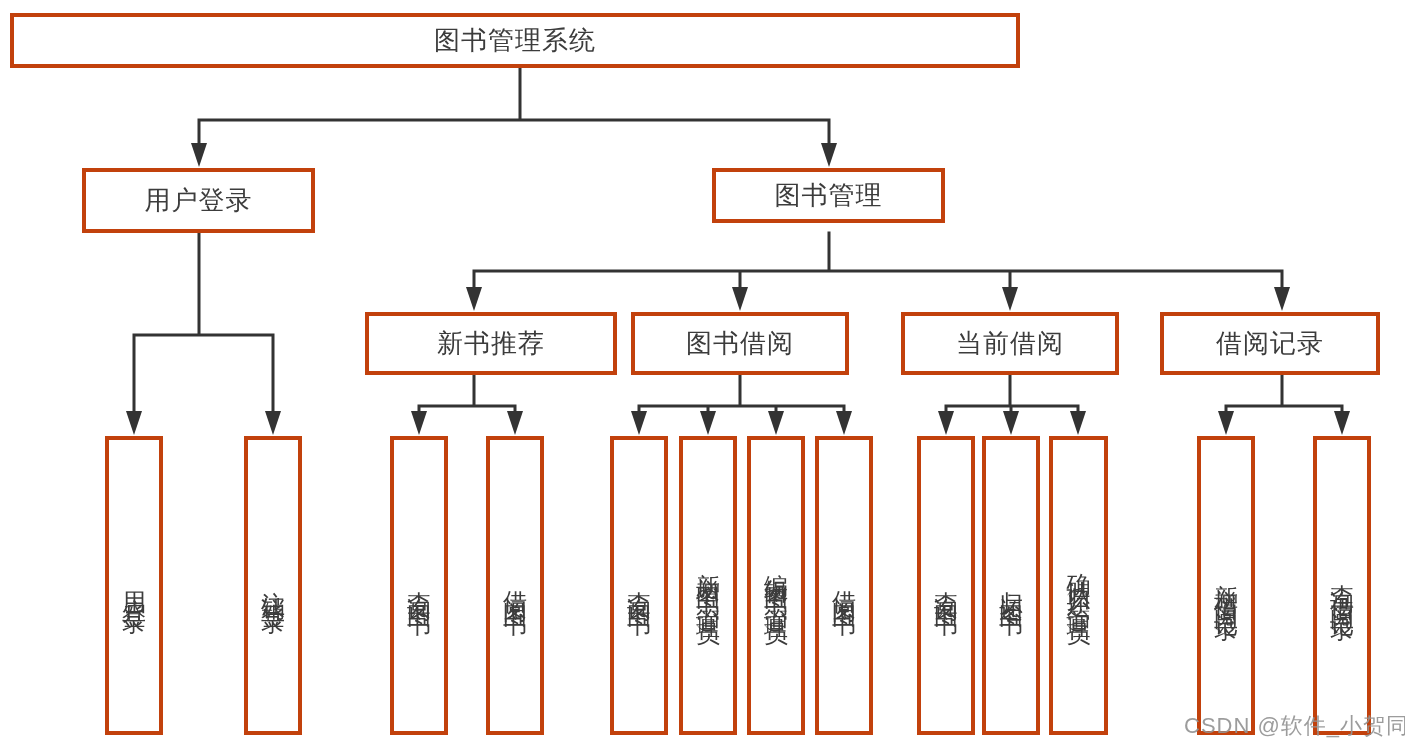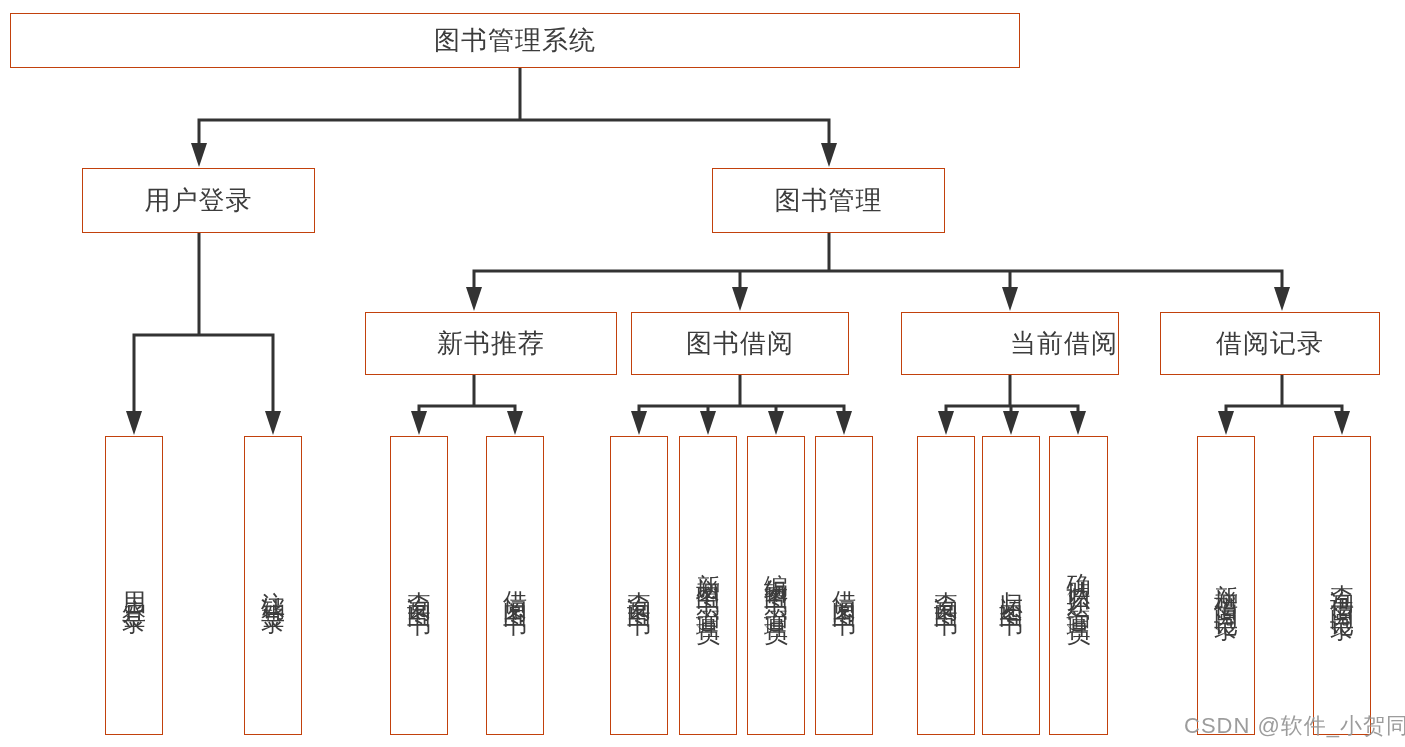--- a/index.html
+++ b/index.html
@@ -12,21 +12,21 @@
     overflow: hidden;
   }
   svg.connectors {
     position: absolute;
     left: 0; top: 0;
     width: 1405px; height: 747px;
   }
   .node {
     position: absolute;
     box-sizing: border-box;
-    border: 1px solid #c2410c;
+    border: 4px solid #c2410c;
     background: #ffffff;
     display: flex;
     align-items: center;
     justify-content: center;
     color: #3c3c3c;
     font-size: 26px;
     letter-spacing: 1px;
     white-space: nowrap;
   }
   .node.v { font-size: 24px; }
@@ -102,31 +102,31 @@
     </g>
   </svg>
 
   <div class="node" style="left:10px; top:13px; width:1010px; height:55px;">
     <span>图书管理系统</span>
   </div>
 
   <div class="node" style="left:82px; top:168px; width:233px; height:65px;">
     <span>用户登录</span>
   </div>
-  <div class="node" style="left:712px; top:168px; width:233px; height:65px;">
+  <div class="node" style="left:712px; top:168px; width:233px; height:55px;">
     <span>图书管理</span>
   </div>
 
   <div class="node" style="left:365px; top:312px; width:252px; height:63px;">
     <span>新书推荐</span>
   </div>
   <div class="node" style="left:631px; top:312px; width:218px; height:63px;justify-content:center;">
     <span>图书借阅</span>
   </div>
-  <div class="node" style="left:901px; top:312px; width:218px; height:63px;justify-content:flex-end;">
+  <div class="node" style="left:901px; top:312px; width:218px; height:63px;">
     <span>当前借阅</span>
   </div>
   <div class="node" style="left:1160px; top:312px; width:220px; height:63px;">
     <span>借阅记录</span>
   </div>
 
   <div class="node v" style="left:105px; top:436px; width:58px; height:299px;">
     <span>用户登录</span>
   </div>
   <div class="node v" style="left:244px; top:436px; width:58px; height:299px;">

